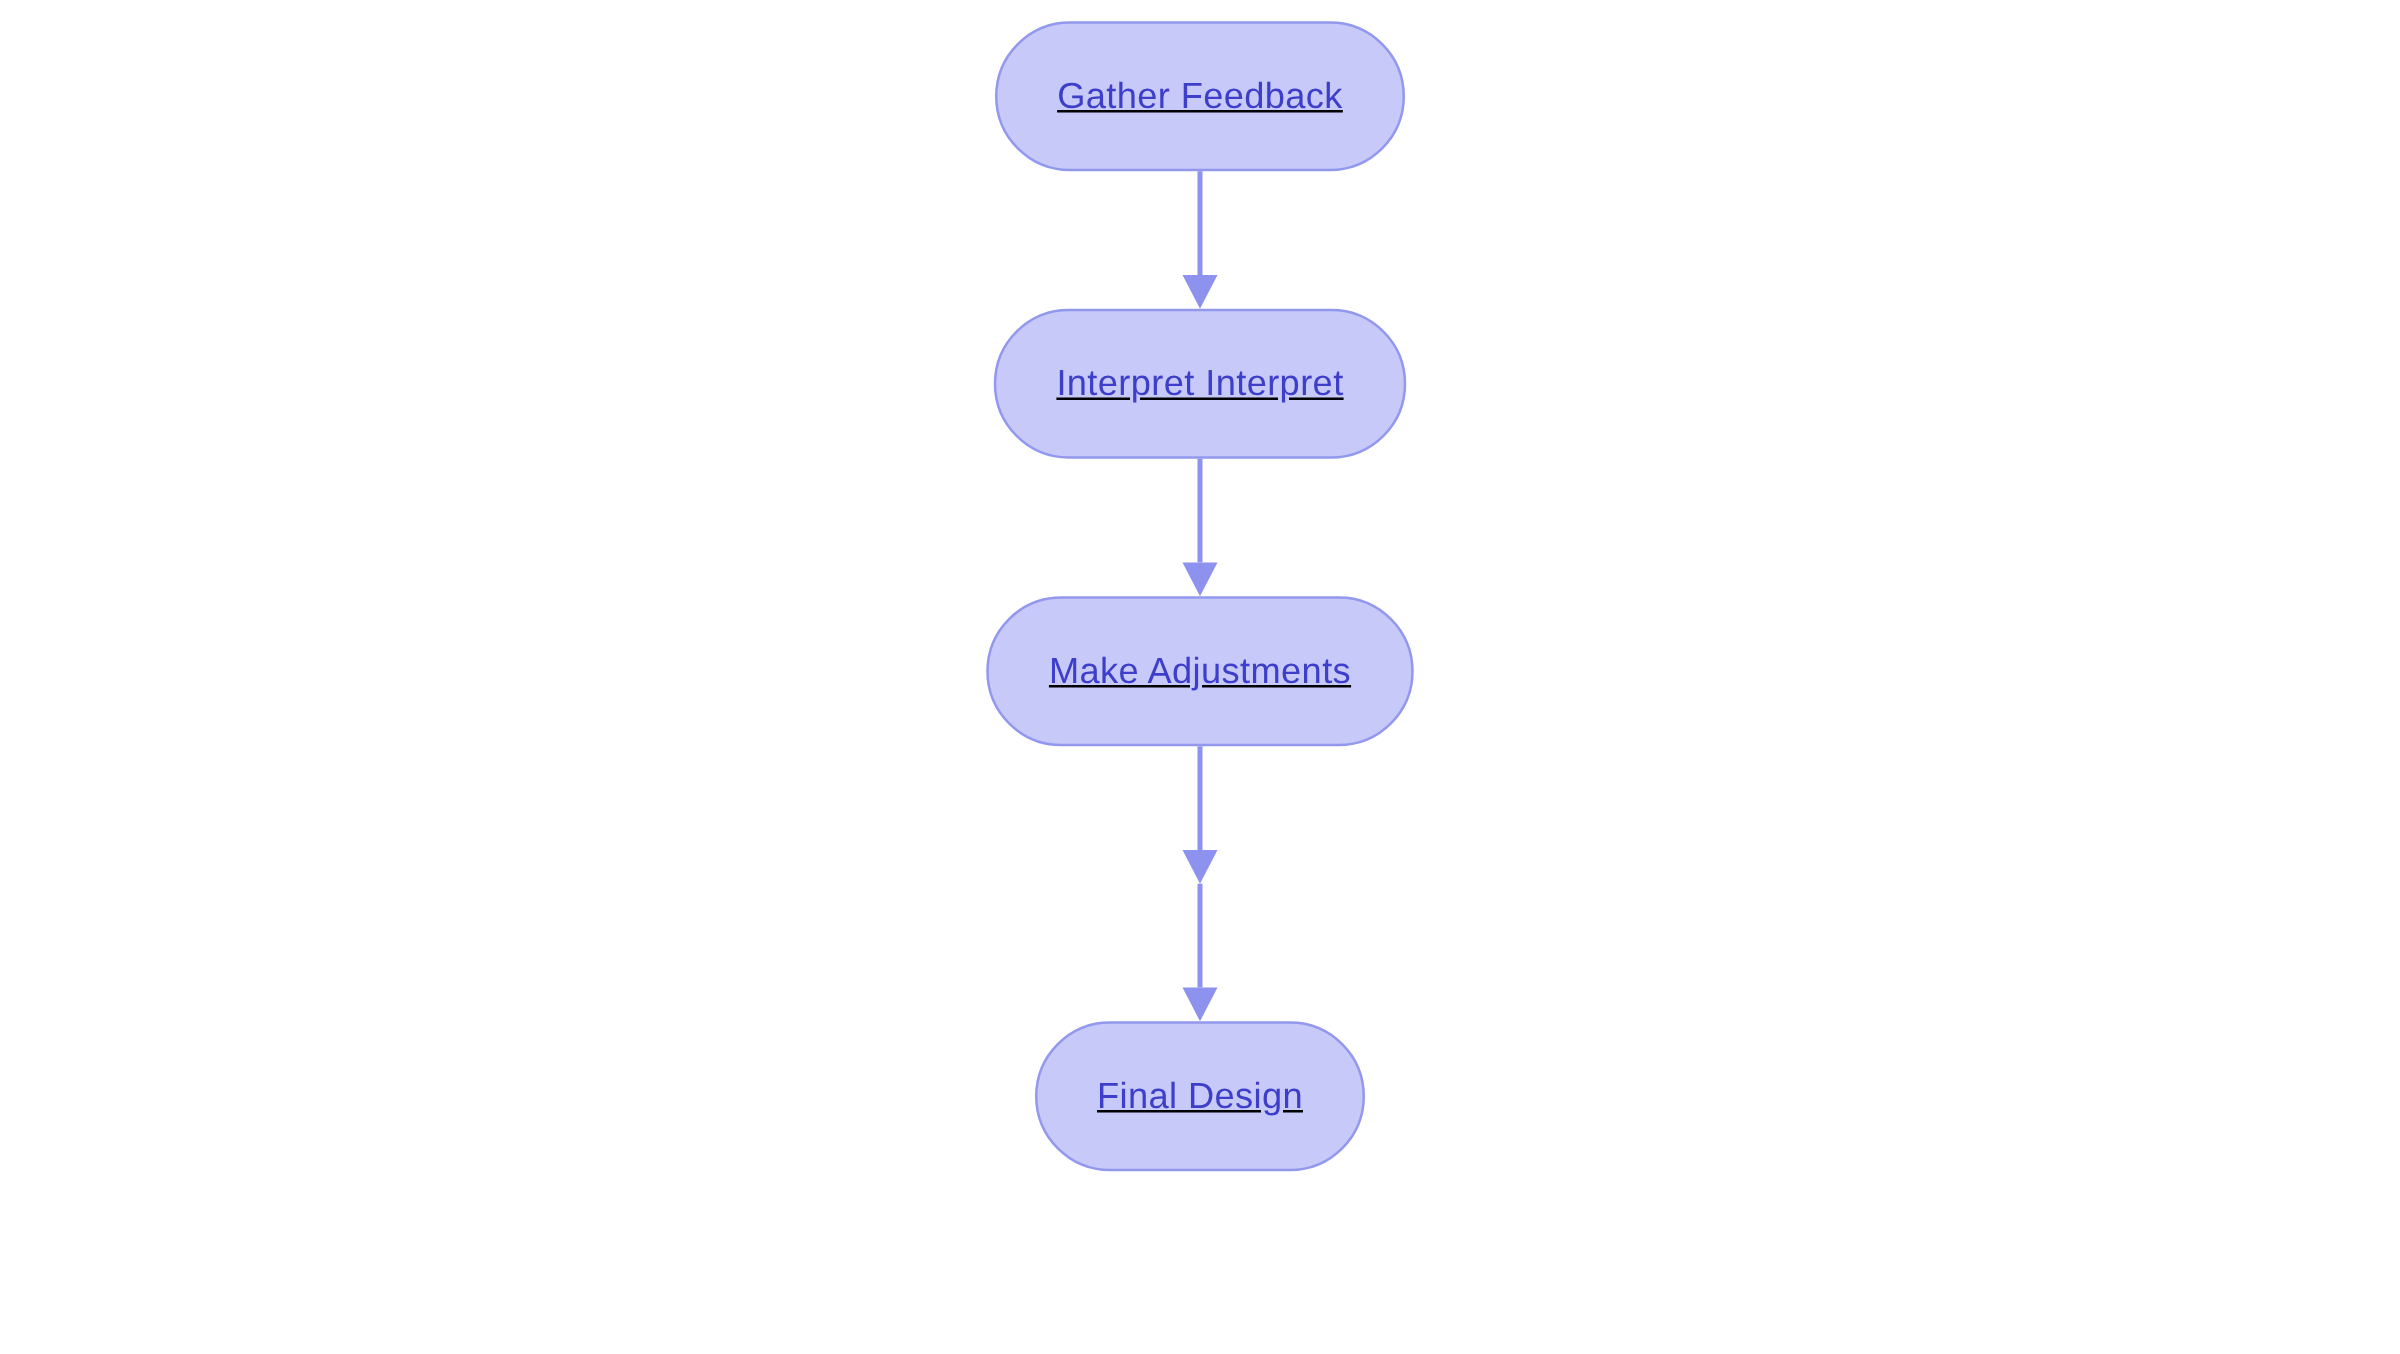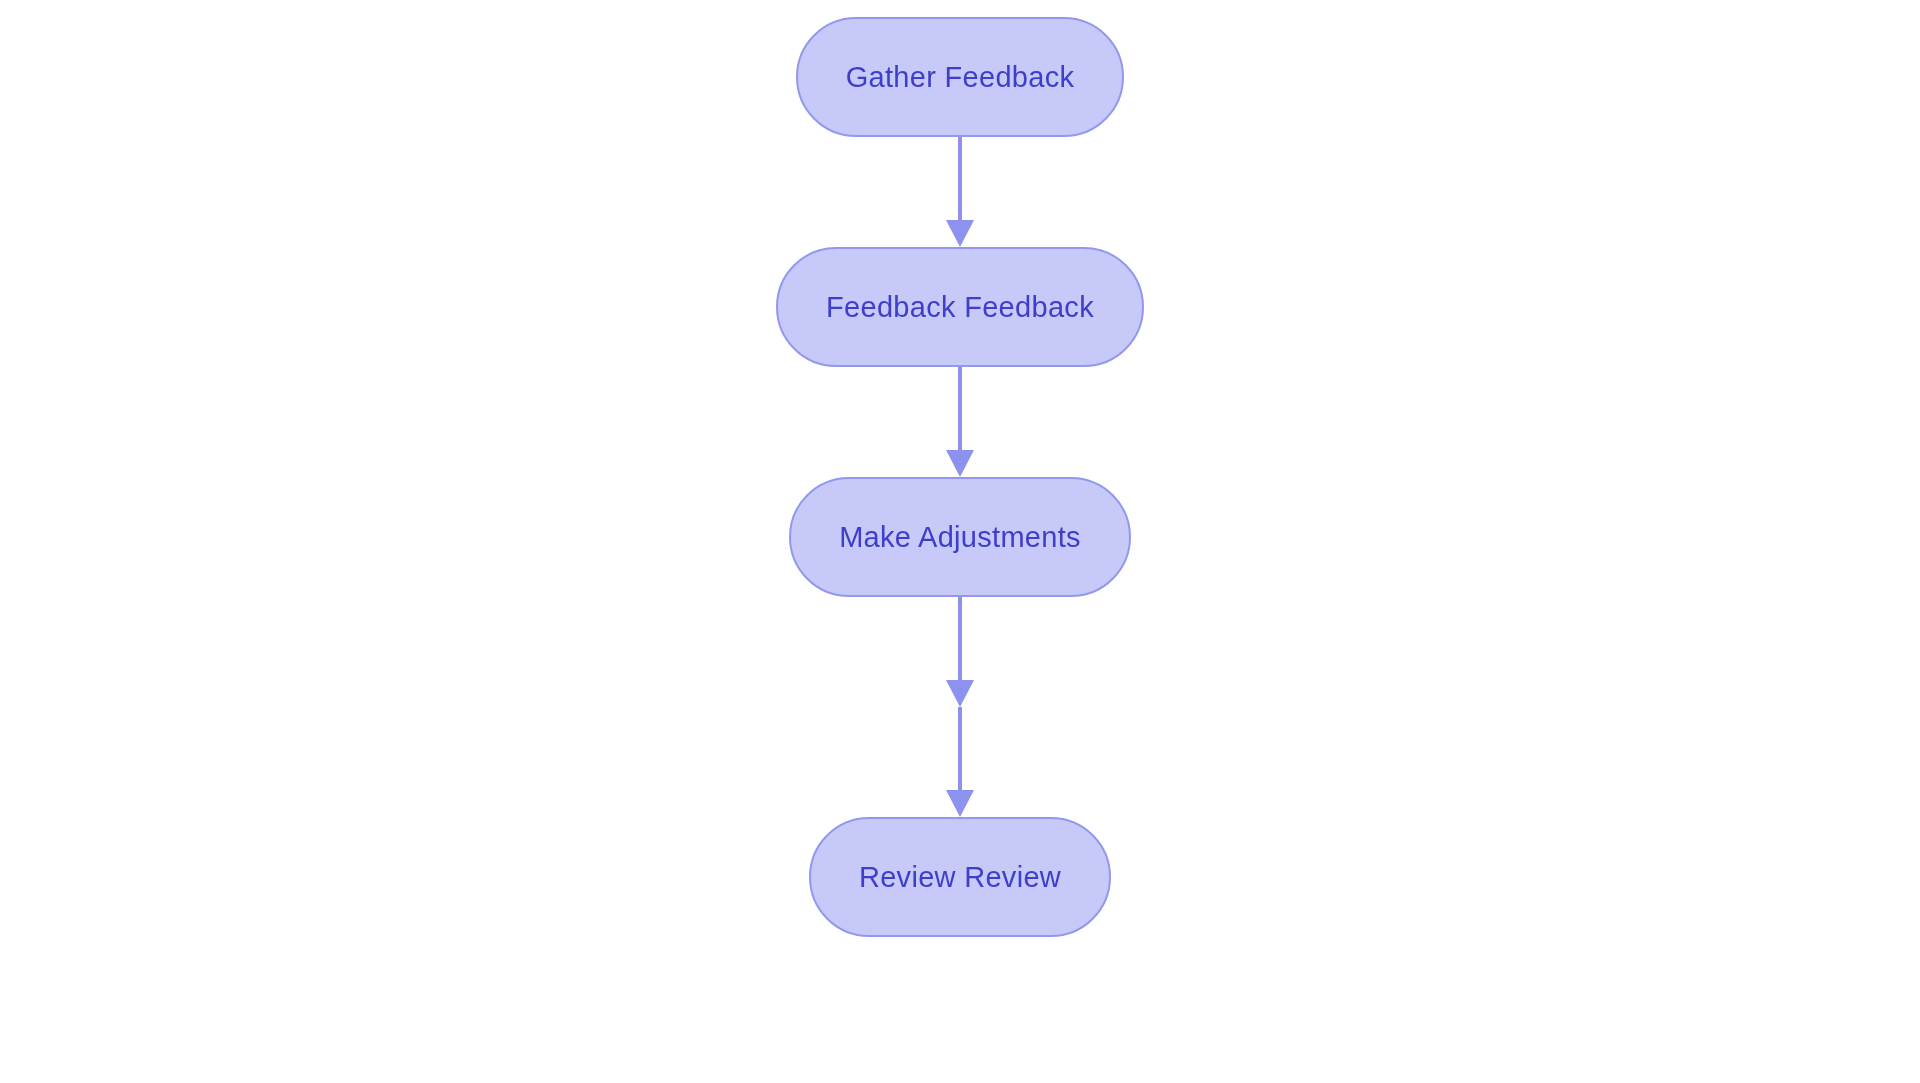--- a/index.html
+++ b/index.html
@@ -22,20 +22,21 @@
     width: 1920px;
     height: 1083px;
     background: var(--canvas-bg);
   }
   .flow {
     width: 100%;
     padding-top: 17px;
     display: flex;
     flex-direction: column;
     align-items: center;
+    text-decoration: underline;
   }
   .node {
     height: 120px;
     padding: 0 48px;
     border-radius: 60px;
     background: var(--node-fill);
     border: 2px solid var(--node-border);
     color: var(--node-text);
     display: flex;
     align-items: center;
@@ -75,21 +76,21 @@
     <div class="node">
       <span>Gather Feedback</span>
     </div>
 
     <div class="connector">
       <div class="line"></div>
       <div class="head"></div>
     </div>
 
     <div class="node">
-      <span>Feedback Feedback</span>
+      <span>Interpret Interpret</span>
     </div>
 
     <div class="connector">
       <div class="line"></div>
       <div class="head"></div>
     </div>
 
     <div class="node">
       <span>Make Adjustments</span>
     </div>
@@ -99,17 +100,17 @@
       <div class="head"></div>
     </div>
 
 
     <div class="connector">
       <div class="line"></div>
       <div class="head"></div>
     </div>
 
     <div class="node">
-      <span>Review Review</span>
+      <span>Final Design</span>
     </div>
 
   </div>
 </div>
 
 </body></html>

